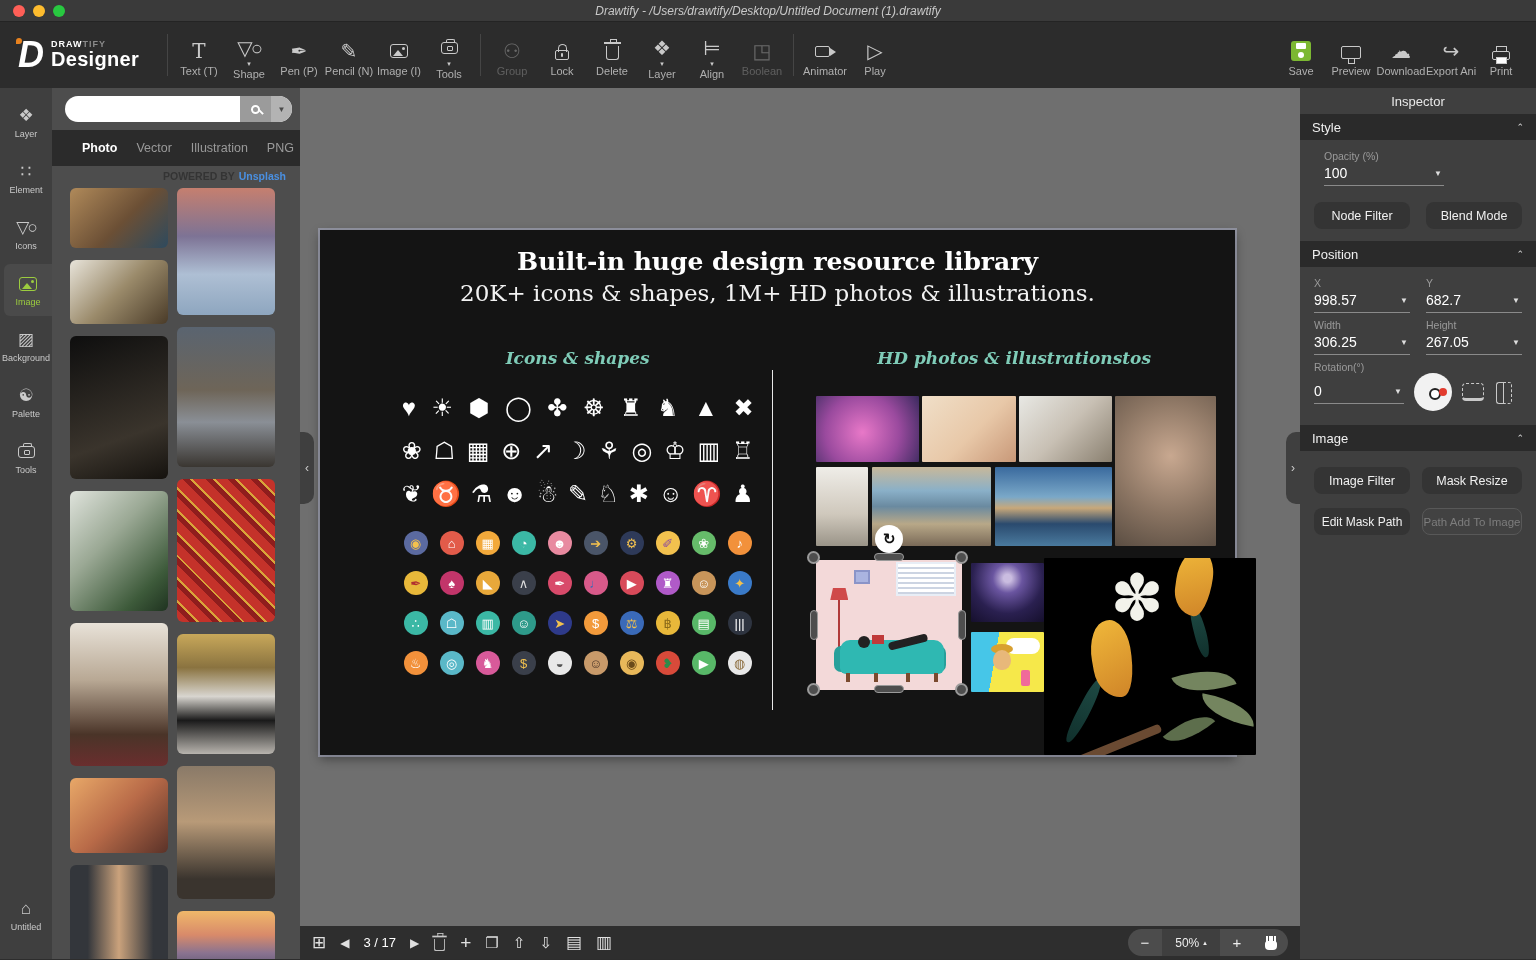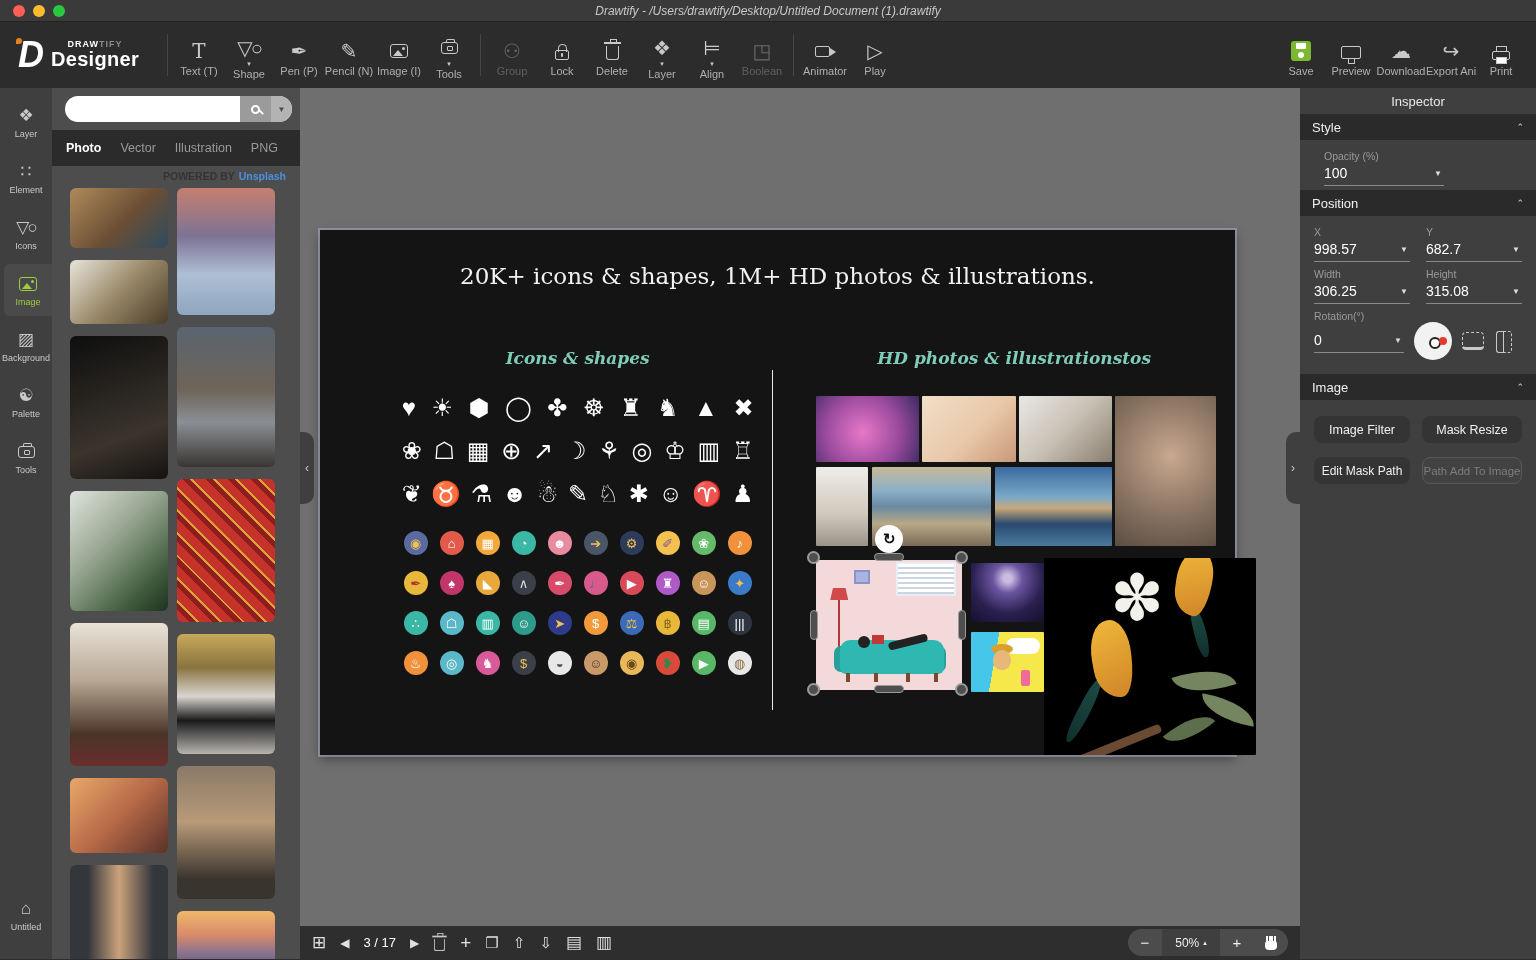--- a/index.html
+++ b/index.html
@@ -10,21 +10,21 @@
   .titlebar { height:22px; background:#3a3a3a; display:flex; align-items:center; position:relative; border-bottom:1px solid #242424;}
   .lights { display:flex; gap:8px; margin-left:13px; }
   .light { width:12px; height:12px; border-radius:50%; }
   .title-text { position:absolute; left:0; right:0; text-align:center; color:#c9c9c9; font-size:12px;font-style:italic; }
 
   
   .toolbar { height:66px; background:#2c2c2c; display:flex; align-items:stretch; position:relative; }
   .logo { display:flex; align-items:center; gap:7px; padding:0 22px 0 18px; }
   .logo-d { font-size:36px; font-weight:bold; font-style:italic; color:#fff; line-height:1; position:relative; }
   .logo-d i { position:absolute; top:1px; left:-2px; width:6px; height:6px; background:#e8821e; border-radius:50% 50% 50% 0; font-style:normal;}
-  .logo-texts { display:flex; flex-direction:column; line-height:1.05;text-align:center; }
+  .logo-texts { display:flex; flex-direction:column; line-height:1.05; }
   .logo-row1 { font-size:9px; letter-spacing:1px; color:#fff; font-weight:bold; }
   .logo-row1 .dim { color:#8a8a8a; }
   .logo-row2 { font-size:20px; color:#fff; font-weight:bold; letter-spacing:.3px;}
   .tgroup { display:flex; align-items:stretch; }
   .tbtn { width:50px; display:flex; flex-direction:column; align-items:center; justify-content:center; gap:2px; padding-top:6px; cursor:pointer;}
   .tbtn .ico { height:24px; display:flex; align-items:center; justify-content:center; color:#c9c9c9; font-size:20px; }
   .tbtn .caret { font-size:7px; color:#c9c9c9; line-height:4px; }
   .tbtn .lbl { font-size:11px; color:#b0b0b0; white-space:nowrap; }
   .tbtn.dim { opacity:.38; }
   .tsep { width:1px; background:#454545; margin:12px 6px; }
@@ -71,21 +71,21 @@
   .rail-item.active .rlbl { color:#9ccc3f; }
   .rail-tutorial { margin-top:auto; margin-bottom:18px; }
 
   
   .library { width:248px; background:#4d4d4d; display:flex; flex-direction:column; }
   .search-wrap { padding:8px 8px 8px 13px; }
   .search-pill { height:26px; background:#fff; border-radius:14px; display:flex; overflow:hidden; }
   .search-input { flex:1; border:none; outline:none; font-size:12px; padding:0 10px; color:#333; background:transparent;}
   .search-btn { width:38px; background:#9b9b9b; display:flex; align-items:center; justify-content:center; cursor:pointer;}
   .search-dd { width:26px; background:#b3b3b3; display:flex; align-items:center; justify-content:center; color:#4a4a4a; font-size:8px; cursor:pointer;}
-  .tabs { height:36px; background:#2b2b2b; display:flex; align-items:center; padding:0 14px; gap:19px; }
+  .tabs { height:36px; background:#2b2b2b; display:flex; align-items:center; padding:0 30px; gap:19px; }
   .tab { font-size:12.5px; color:#9a9a9a; cursor:pointer; white-space:nowrap;}
   .tab.active { color:#fff; font-weight:bold; }
   .powered { height:20px; display:flex; justify-content:flex-end; align-items:center; gap:4px; padding-right:14px; font-size:10.5px; color:#343434; font-weight:bold;}
   .powered .blue { color:#4a90e2; font-weight:bold;}
   .photo-area { flex:1; overflow:hidden; display:flex; gap:9px; padding:2px 25px 0 18px; }
   .pcol { display:flex; flex-direction:column; gap:12px; width:98px; }
   .ph { width:98px; border-radius:6px; flex:none; }
 
   
   .canvas { flex:1; background:#6f6f6f; position:relative; overflow:hidden; }
@@ -405,20 +405,21 @@
   <div class="canvas">
     <div class="edge-tab left">
         <span>‹</span>
       </div>
     <div class="edge-tab right">
         <span>›</span>
       </div>
 
     <div class="page">
       <div class="page-head">
+        <div class="page-title">Built-in huge design resource library</div>
         <div class="page-sub">20K+ icons &amp; shapes, 1M+ HD photos &amp; illustrations.</div>
       </div>
       <div class="page-body">
         <div class="vdivider"></div>
         <div class="half-left">
           <div class="sec-head">Icons &amp; shapes</div>
           <div class="wicons" id="white-icons">
               <div class="wrow">
                 <span class="wico">♥</span>
                 <span class="wico">☀</span>
@@ -607,20 +608,24 @@
       <span>Style</span>
       <span class="chev">⌃</span>
     </div>
     <div style="padding:10px 14px 4px 24px">
       <div class="fld-label">Opacity (%)</div>
       <div class="fld-value" style="width:120px">
         <span>100</span>
         <span class="dd">▼</span>
       </div>
     </div>
+    <div class="insp-grid2" style="padding-top:12px">
+      <div class="ibtn">Node Filter</div>
+      <div class="ibtn">Blend Mode</div>
+    </div>
 
     <div class="sec-bar">
       <span>Position</span>
       <span class="chev">⌃</span>
     </div>
     <div class="insp-grid2" style="padding-bottom:4px">
       <div>
         <div class="fld-label">X</div>
         <div class="fld-value">
           <span>998.57</span>
@@ -637,21 +642,21 @@
       <div>
         <div class="fld-label">Width</div>
         <div class="fld-value">
           <span>306.25</span>
             <span class="dd">▼</span>
         </div>
       </div>
       <div>
         <div class="fld-label">Height</div>
         <div class="fld-value">
-          <span>315.08</span>
+          <span>267.05</span>
             <span class="dd">▼</span>
         </div>
       </div>
     </div>
     <div style="padding:2px 14px 0 14px">
       <div class="fld-label">Rotation(°)</div>
     </div>
     <div class="rot-row">
       <div class="rot-field fld-value">
         <span>0</span>

